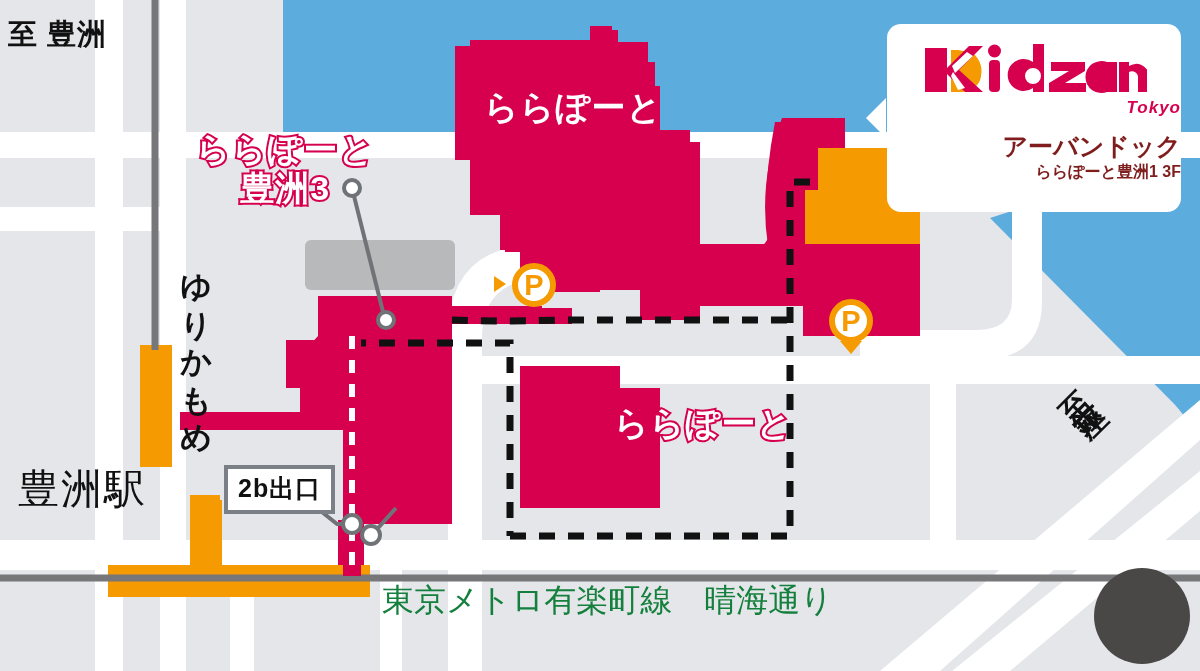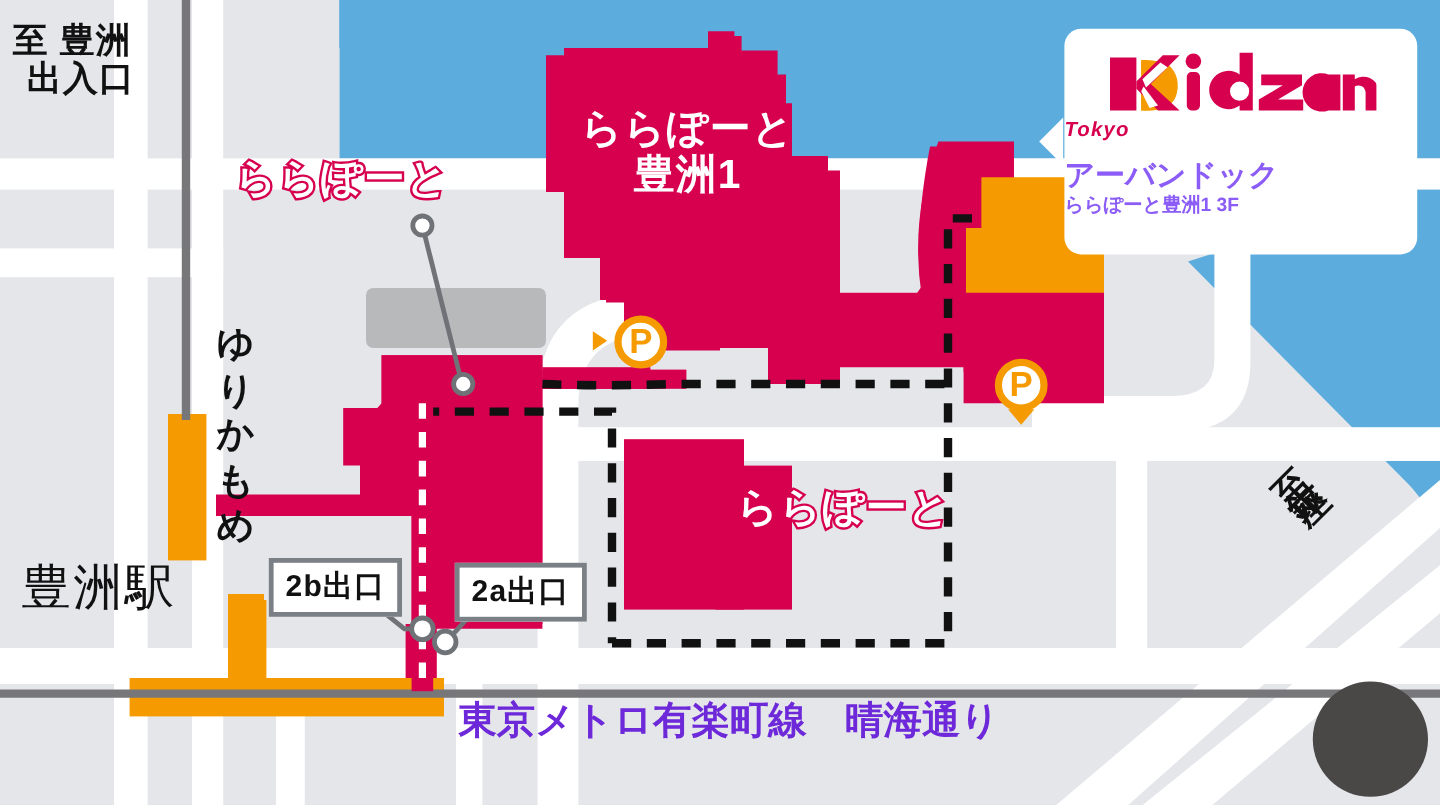--- a/index.html
+++ b/index.html
@@ -54,22 +54,22 @@
     left: 18px; top: 467px;
     font-size: 41px;
     font-weight: 400;
     letter-spacing: 2px;
   }
 
   #label-metro-line {
     left: 382px; top: 583px;
     font-size: 32px;
     letter-spacing: 0px;
-    color: #6d28d9;
-    font-weight: 700;
+    color: #15803d;
+    font-weight: 400;
   }
 
   #label-ginza {
     left: 1040px; top: 378px;
     font-size: 30px;
     font-weight: 700;
     letter-spacing: 3px;
     writing-mode: vertical-rl;
     transform: rotate(-45deg);
     transform-origin: 50% 50%;
@@ -115,39 +115,39 @@
 
   
   #info-card {
     position: absolute;
     left: 887px; top: 24px;
     width: 294px; height: 188px;
     background: #ffffff;
     border-radius: 14px;
     box-sizing: border-box;
     padding-top: 18px;
-    text-align: left;
+    text-align: right;
   }
   #info-card .kz-logo {
     display: block;
     margin: 0 auto 6px auto;
   }
   #info-card .kz-sub {
     display: block;
     color: #d6004f;
     font-weight: 900;
     font-style: italic;
     font-size: 17px;
     letter-spacing: 1px;
     margin-top: -4px;
     margin-bottom: 12px;
   }
   #info-card .kz-line {
     display: block;
-    color: #8b5cf6;
+    color: #7f1d1d;
     font-weight: 700;
     font-size: 25px;
     letter-spacing: 0px;
     line-height: 1.28;
   }
   #info-card .kz-line.small { font-size: 16px; }
 
   
   .p-marker {
     position: absolute;
@@ -325,45 +325,44 @@
 
     <path d="M886,98 L866,118 L886,138 Z" fill="#ffffff"></path>
 
     <g>
       <polygon points="1106,616 1142,598 1178,616 1142,634" fill="#ffffff"></polygon>
       <polygon points="1106,616 1142,598 1142,634" fill="#ffffff"></polygon>
       <polyline points="1142,598 1178,616 1142,634" fill="none" stroke="#ffffff" stroke-width="3"></polyline>
     </g>
   </svg>
 
-  <div class="lbl lbl-black" id="label-toyosu-exit"><span>至 豊洲</span><span class="l2">出入口</span></div>
+  <div class="lbl lbl-black" id="label-toyosu-exit"><span>至 豊洲</span></div>
 
   <div class="lbl lbl-black" id="label-yurikamome">ゆりかもめ</div>
 
   <div class="lbl lbl-black" id="label-toyosu-station">豊洲駅</div>
 
   <div class="lbl lbl-black" id="label-metro-line">東京メトロ有楽町線　晴海通り</div>
 
   <div class="lbl lbl-black" id="label-ginza">至 銀座</div>
 
   <div class="mall-pink" id="label-mall3">
     <span>ららぽーと</span><br>
+    <span>豊洲3</span>
   </div>
 
   <div class="mall-white" id="label-mall1">
     <span>ららぽーと</span><br>
-    <span>豊洲1</span>
   </div>
 
   <div class="mall-pink" id="label-mall2">
     <span>ららぽーと</span><br>
   </div>
 
   <div class="exit-box" id="exit-2b">2b出口</div>
-  <div class="exit-box" id="exit-2a">2a出口</div>
 
   <div class="p-arrow-left"></div>
   <div class="p-marker" id="p-marker-west">P</div>
   <div class="p-marker" id="p-marker-east">P</div>
   <div class="p-arrow-down"></div>
 
   <div id="compass"></div>
 
   <div id="info-card">
     <svg class="kz-logo" width="226" height="54" viewBox="0 0 226 54">

